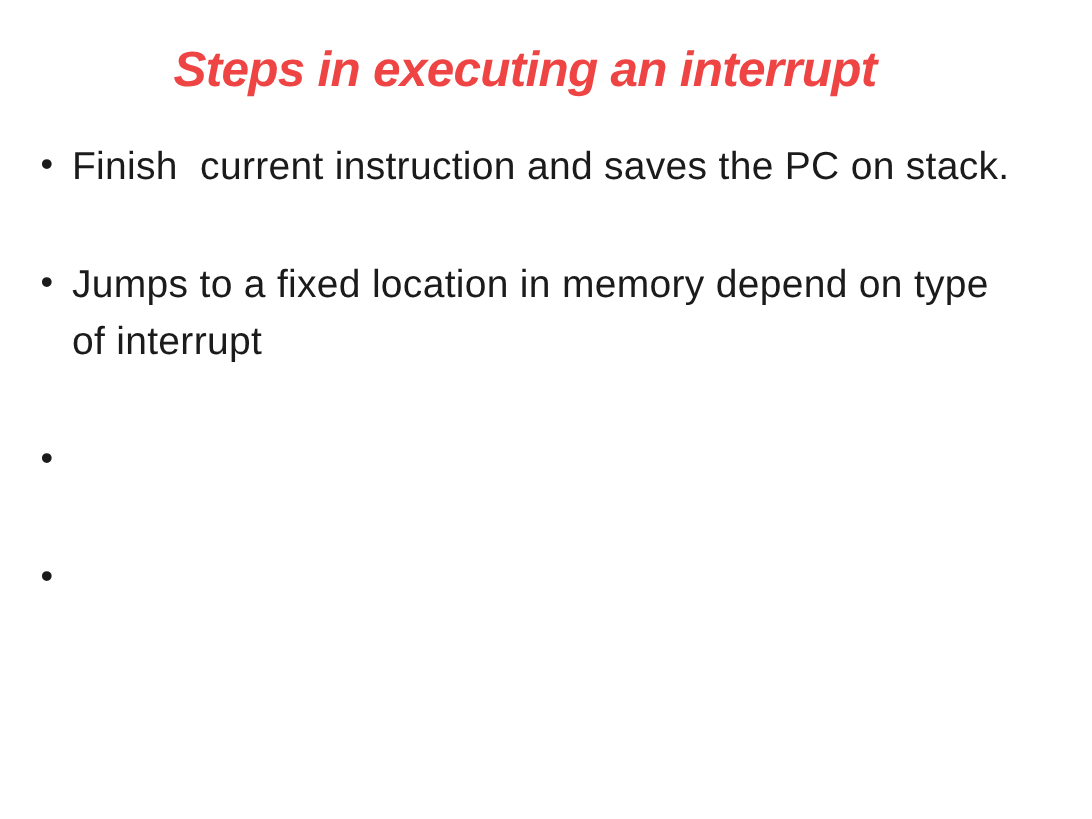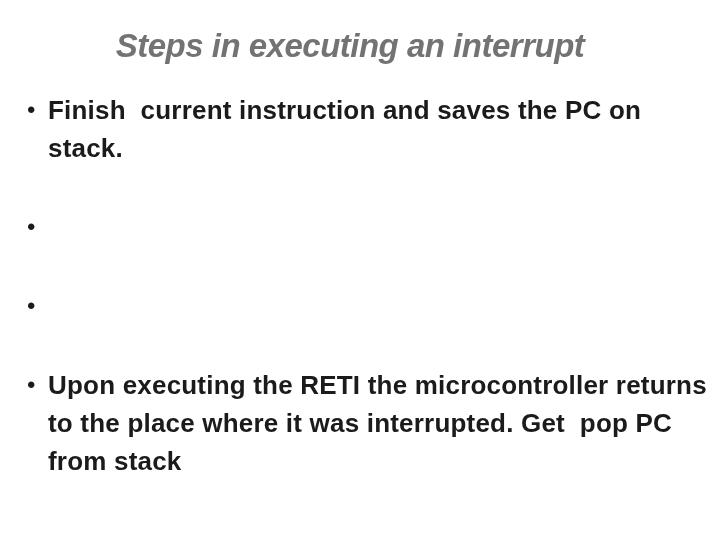--- a/index.html
+++ b/index.html
@@ -44,46 +44,44 @@
     margin-top: 41px;
   }
   .bullet-glyph {
     flex: 0 0 21px;
     width: 21px;
     font-size: 24px;
   }
   .bullet-text {
     white-space: pre-wrap;
     letter-spacing: 0.2px;
-    font-weight: bold;
   }
 </style>
 </head>
 <body style="background: rgb(255, 255, 255);">
 
 <div class="slide">
 
-  <h1 class="slide-title" style="color: #737373;">Steps in executing an interrupt</h1>
+  <h1 class="slide-title" style="color: #ef4444;">Steps in executing an interrupt</h1>
 
   <ul class="bullet-list" style="color: rgb(27, 27, 27);">
 
     <li>
       <span class="bullet-glyph">•</span>
       <span class="bullet-text">Finish  current instruction and saves the PC on stack.</span>
     </li>
 
     <li>
       <span class="bullet-glyph">•</span>
+      <span class="bullet-text">Jumps to a fixed location in memory depend on type
+of interrupt</span>
     </li>
 
     <li>
       <span class="bullet-glyph">•</span>
     </li>
 
     <li>
       <span class="bullet-glyph">•</span>
-      <span class="bullet-text">Upon executing the RETI the microcontroller returns
-to the place where it was interrupted. Get  pop PC
-from stack</span>
     </li>
 
   </ul>
 </div>
 
 </body></html>

